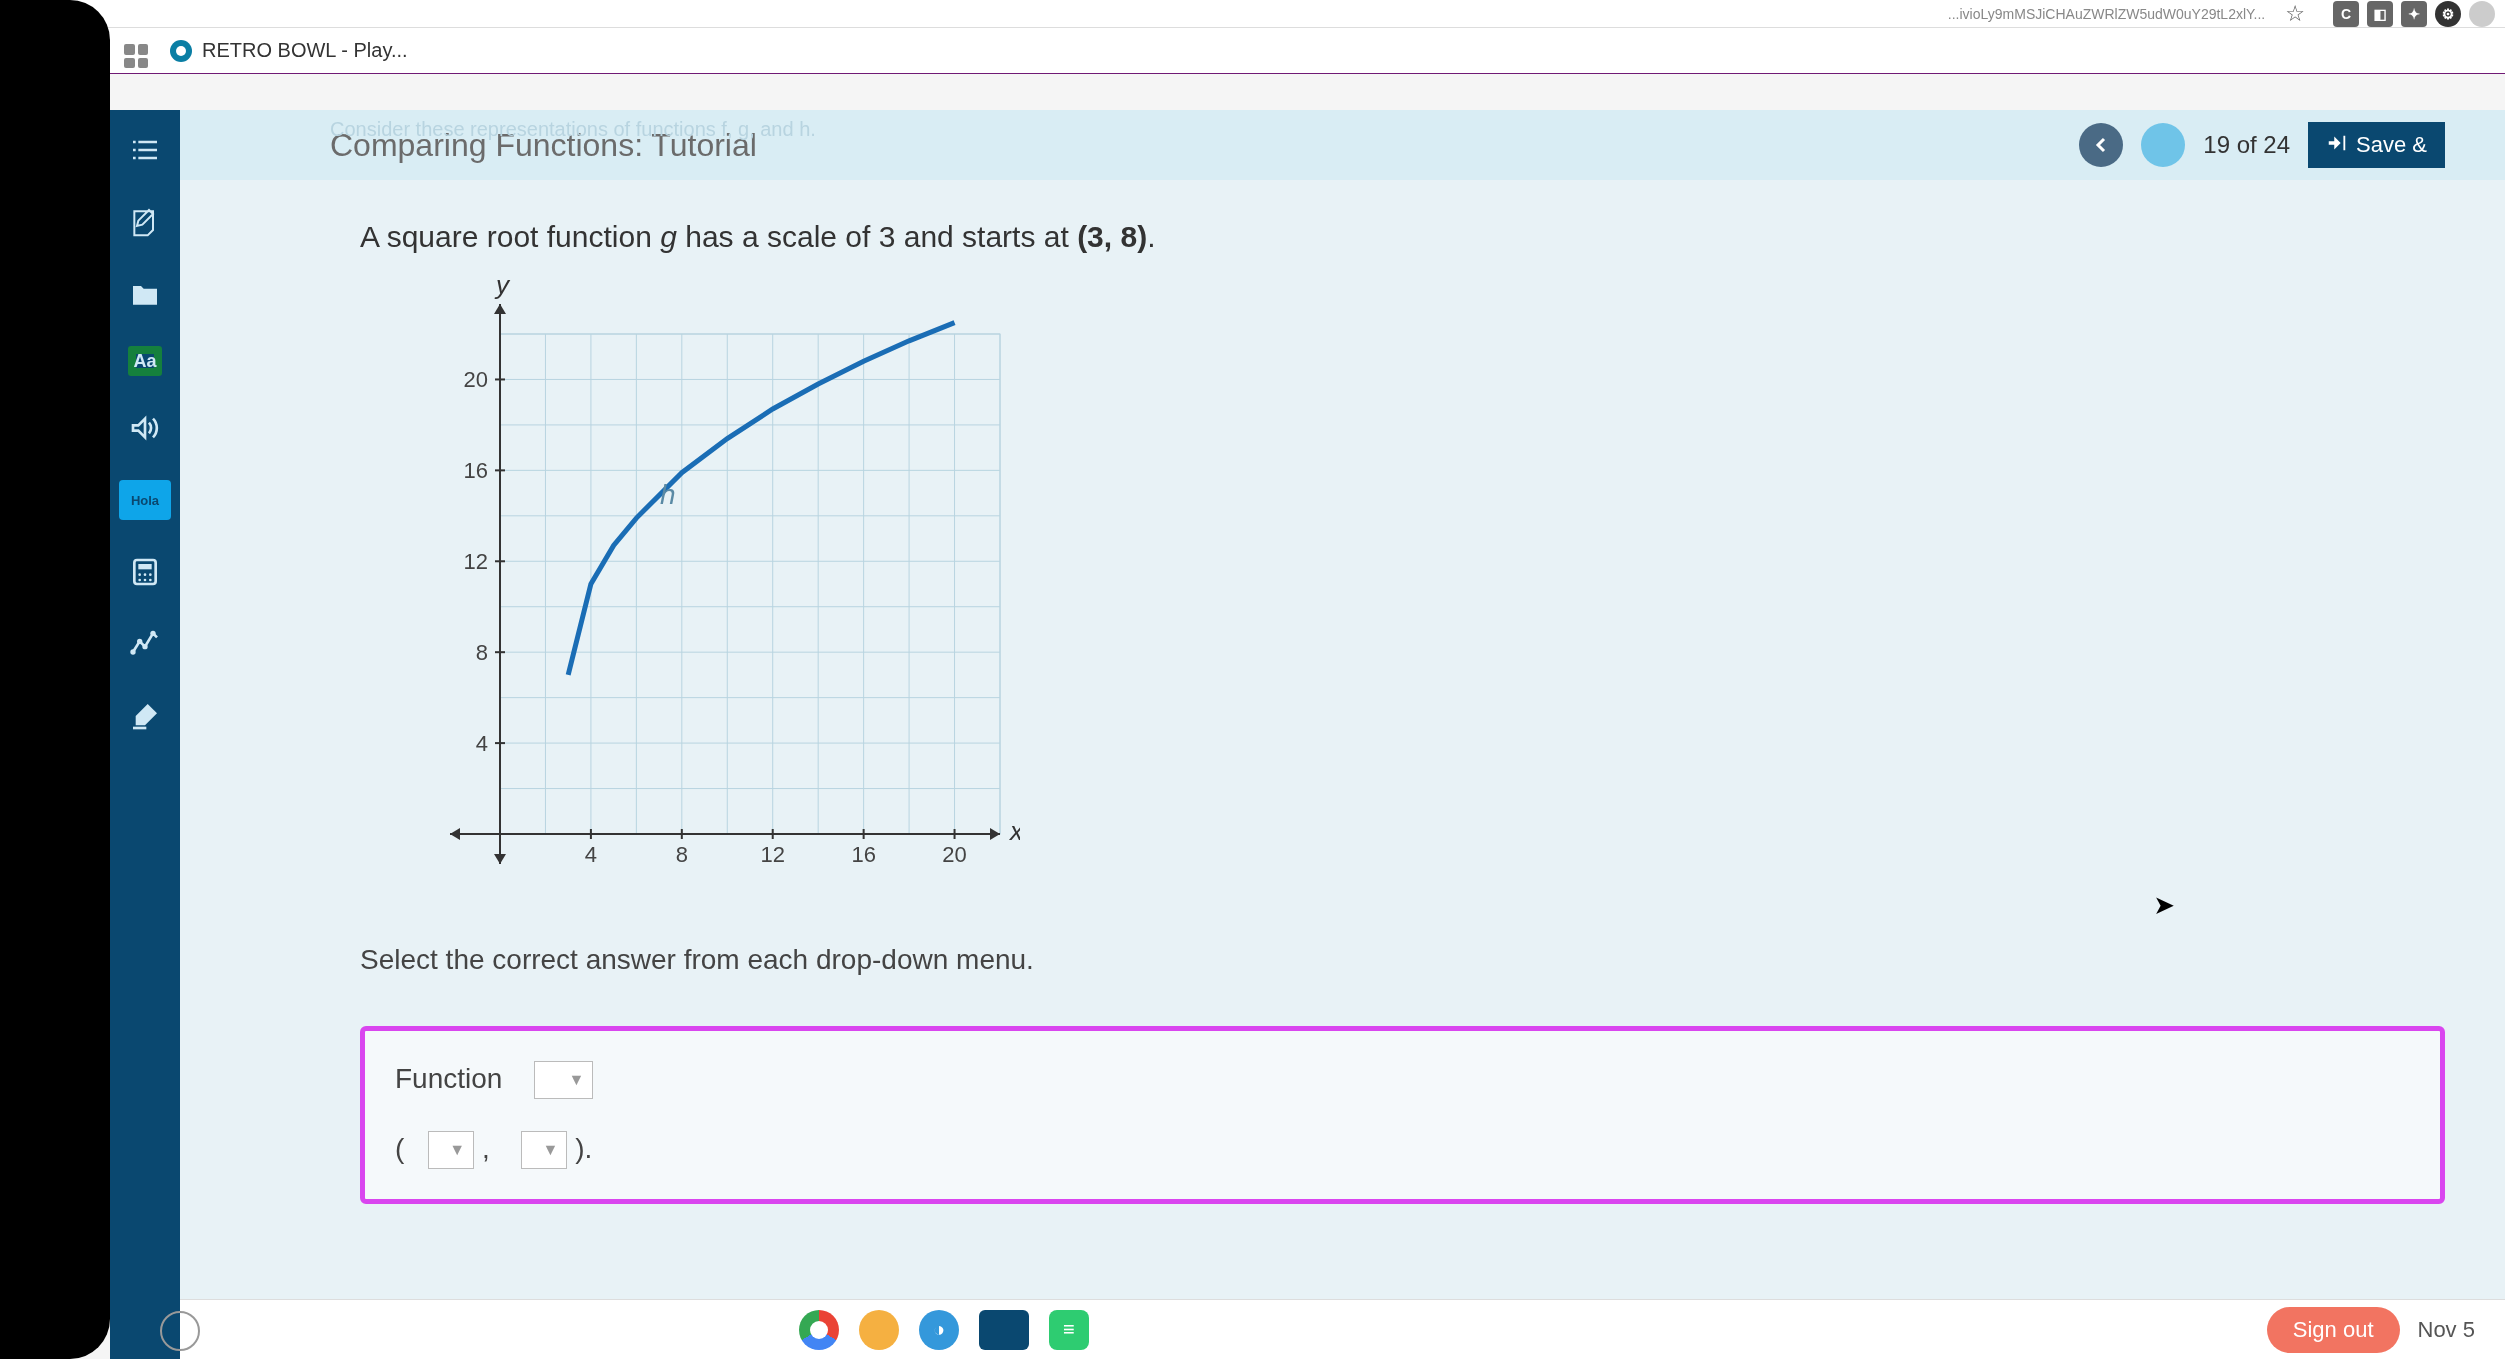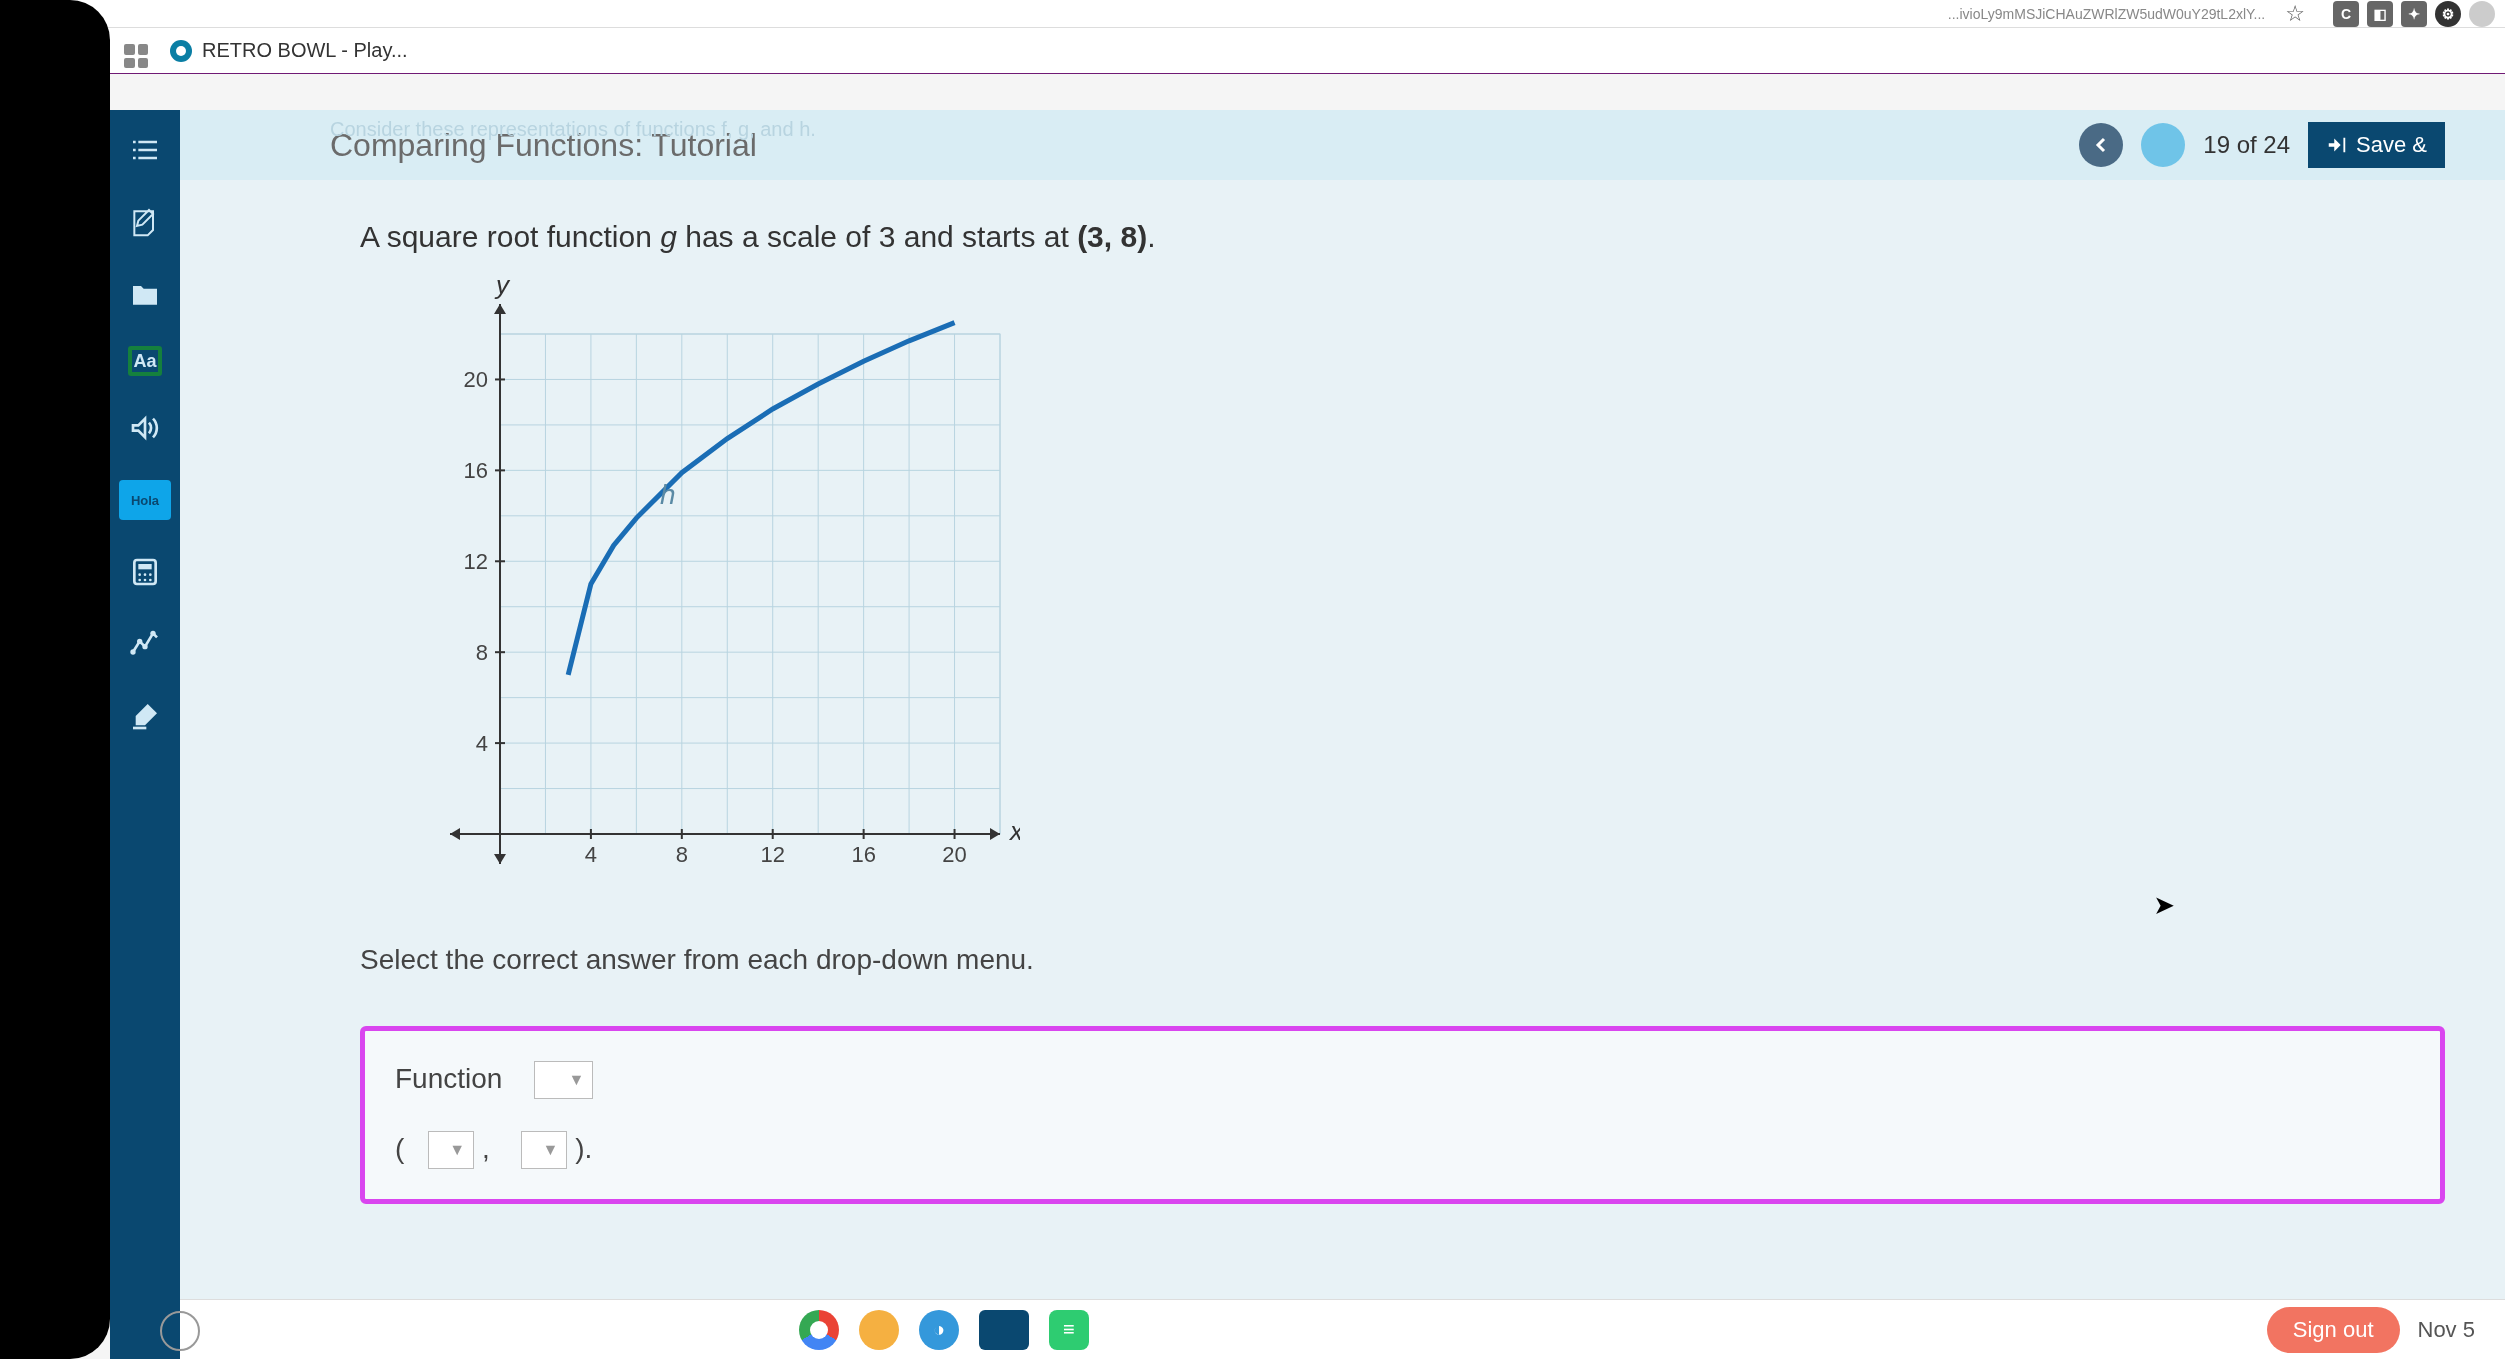--- a/index.html
+++ b/index.html
@@ -171,21 +171,21 @@
       cursor: pointer;
     }
     .nav-circle.light { background: #6fc4e8; }
     .page-counter { font-size: 24px; color: #333; }
     .save-btn {
       background: #0a4870;
       color: #fff;
       padding: 10px 18px;
       font-size: 22px;
       display: flex;
-      align-items: center;
+      align-items: flex-start;
       gap: 8px;
       cursor: pointer;
     }
     
     
     .content {
       position: absolute;
       left: 180px;
       top: 180px;
       right: 0;
@@ -367,21 +367,21 @@
     <div class="sidebar-item">
       <svg viewBox="0 0 24 24">
           <path d="M4 4h14v14l-4 4H4zM15 3l3 3-8 8-4 1 1-4z" stroke="#d0e8f5" stroke-width="1.5" fill="none"></path>
         </svg>
     </div>
     <div class="sidebar-item">
       <svg viewBox="0 0 24 24">
           <path d="M3 6h6l2 2h10v12H3z"></path>
         </svg>
     </div>
-    <div class="sidebar-item" style="border:4px solid #15803d;border-radius:3px;width:34px;height:30px;font-size:18px;font-weight:bold;">Aa</div>
+    <div class="sidebar-item" style="border:8px solid #15803d;border-radius:3px;width:34px;height:30px;font-size:18px;font-weight:bold;">Aa</div>
     <div class="sidebar-item">
       <svg viewBox="0 0 24 24">
           <path d="M3 10v4h4l5 5V5L7 10zm12-2a6 6 0 010 8m3-11a10 10 0 010 14" stroke="#d0e8f5" stroke-width="2" fill="none"></path>
         </svg>
     </div>
     <div class="sidebar-item hola-badge">
       <span>Hola</span>
     </div>
     <div class="sidebar-item">
       <svg viewBox="0 0 24 24">

